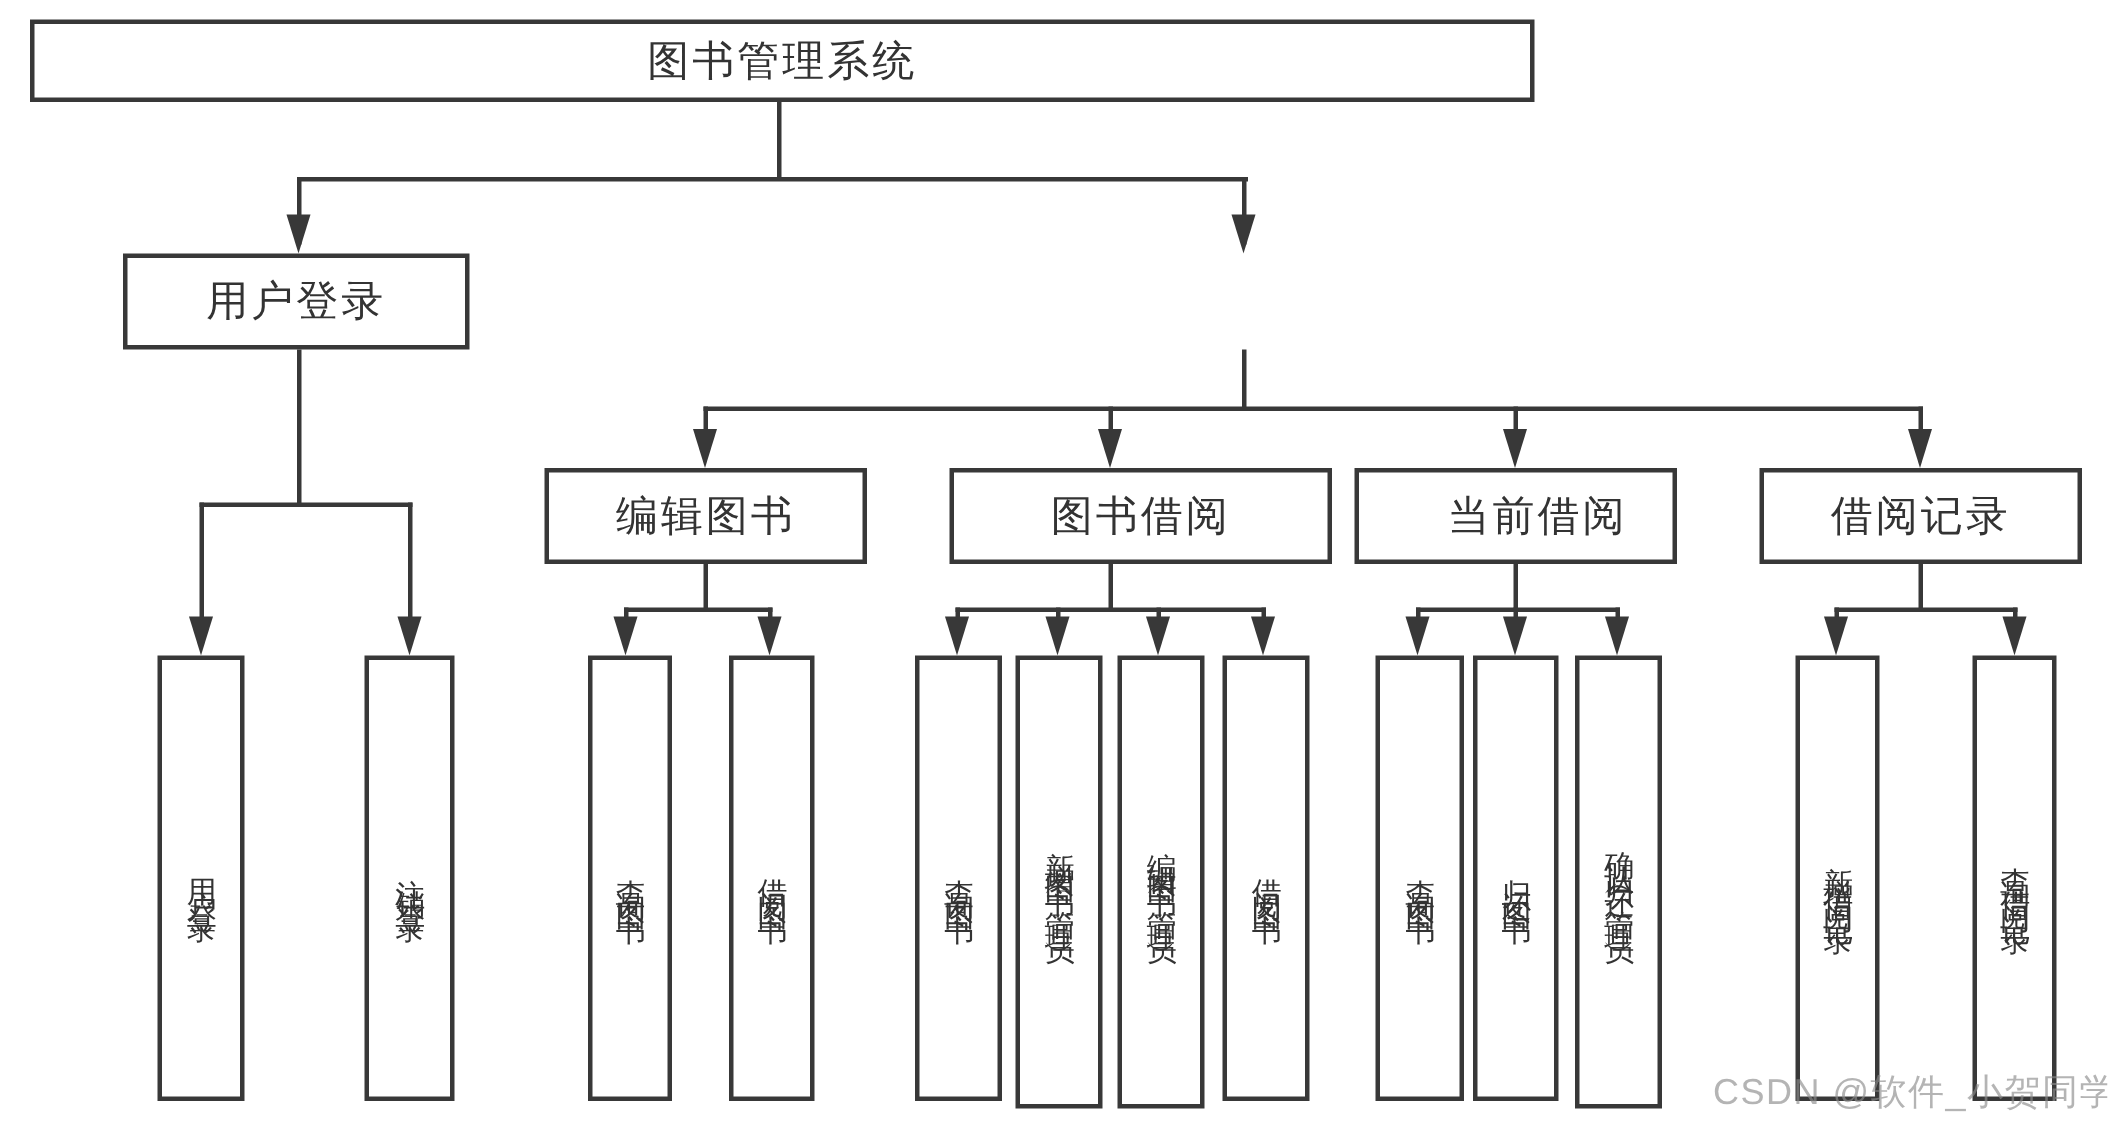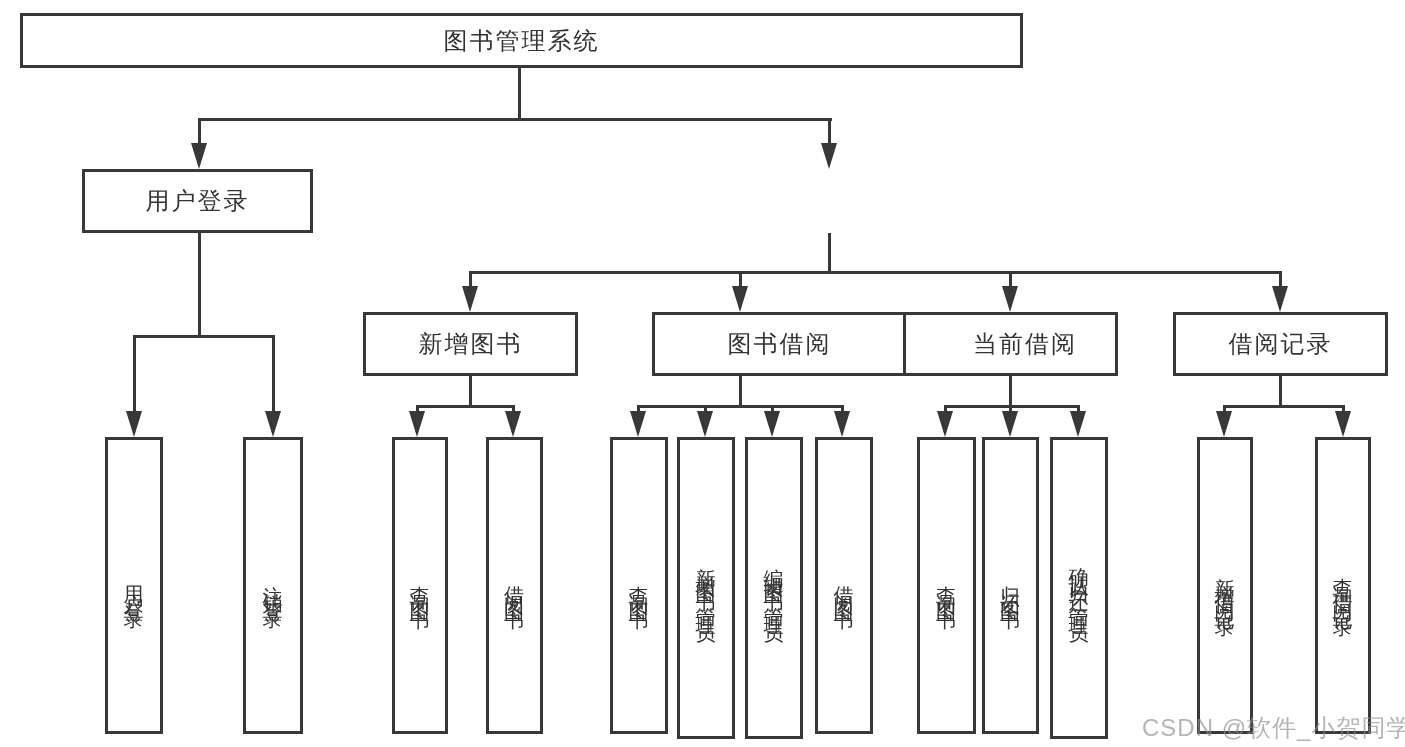--- a/index.html
+++ b/index.html
@@ -4,21 +4,21 @@
 <style>
   html,body{margin:0;padding:0;background:#fff;}
   #stage{
     position:relative;width:1405px;height:747px;background:#ffffff;overflow:hidden;
     font-family:"Liberation Sans","DejaVu Sans",sans-serif;color:#333;
   }
   .box{
     position:absolute;box-sizing:border-box;border:3px solid #383838;background:#fff;
     display:flex;align-items:center;justify-content:center;
   }
-  .hlabel{font-size:24px;letter-spacing:2px;white-space:nowrap;}
+  .hlabel{font-size:28px;letter-spacing:2px;white-space:nowrap;}
   .vtext{
     writing-mode:vertical-rl;text-orientation:mixed;
     font-size:20px;letter-spacing:8px;line-height:1;white-space:nowrap;
   }
   .line{position:absolute;background:#383838;}
   .arrow{
     position:absolute;width:0;height:0;
     border-left:8px solid transparent;border-right:8px solid transparent;
     border-top:26px solid #383838;
   }
@@ -35,24 +35,24 @@
   <div class="box" style="left:20px;top:13px;width:1003px;height:55px;">
     <span class="hlabel">图书管理系统</span>
   </div>
 
   <div class="box" style="left:82px;top:169px;width:231px;height:64px;">
     <span class="hlabel">用户登录</span>
   </div>
 
 
   <div class="box" style="left:363px;top:312px;width:215px;height:64px;">
-    <span class="hlabel">新增图书</span>
+    <span class="hlabel">编辑图书</span>
   </div>
 
-  <div class="box" style="left:633px;top:312px;width:255px;height:64px;margin-left:19px;">
+  <div class="box" style="left:633px;top:312px;width:255px;height:64px;">
     <span class="hlabel">图书借阅</span>
   </div>
 
   <div class="box" style="left:903px;top:312px;width:215px;height:64px;padding-left:29px;">
     <span class="hlabel">当前借阅</span>
   </div>
 
   <div class="box" style="left:1173px;top:312px;width:215px;height:64px;">
     <span class="hlabel">借阅记录</span>
   </div>

